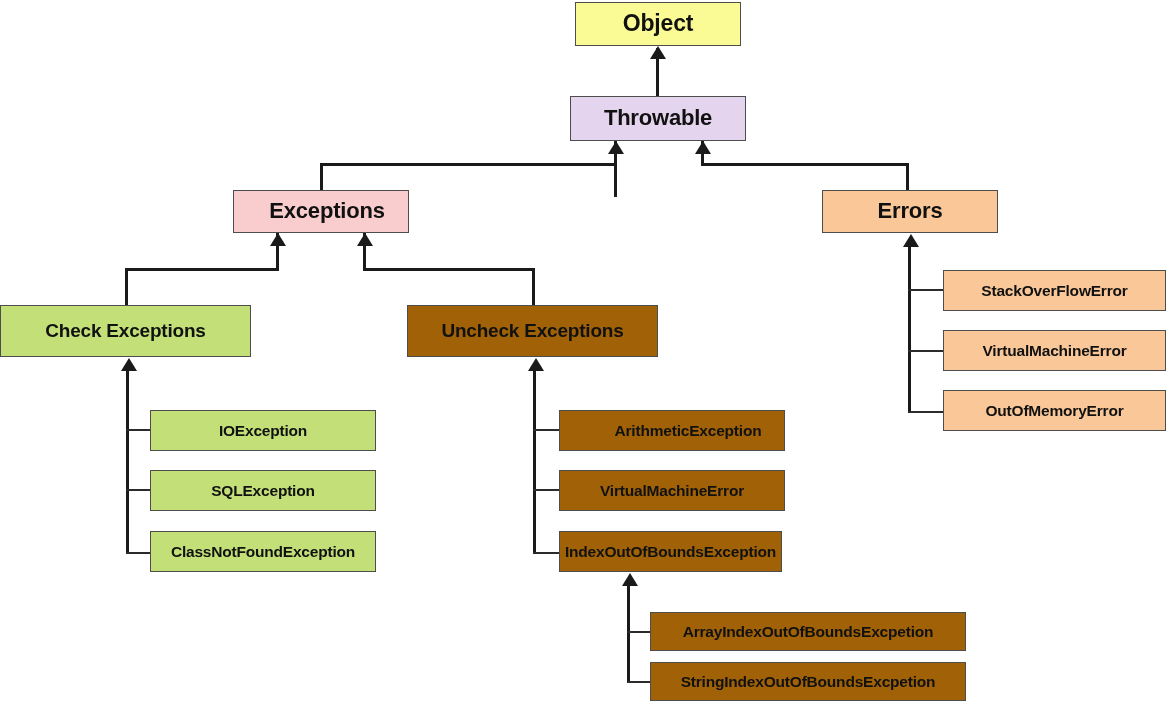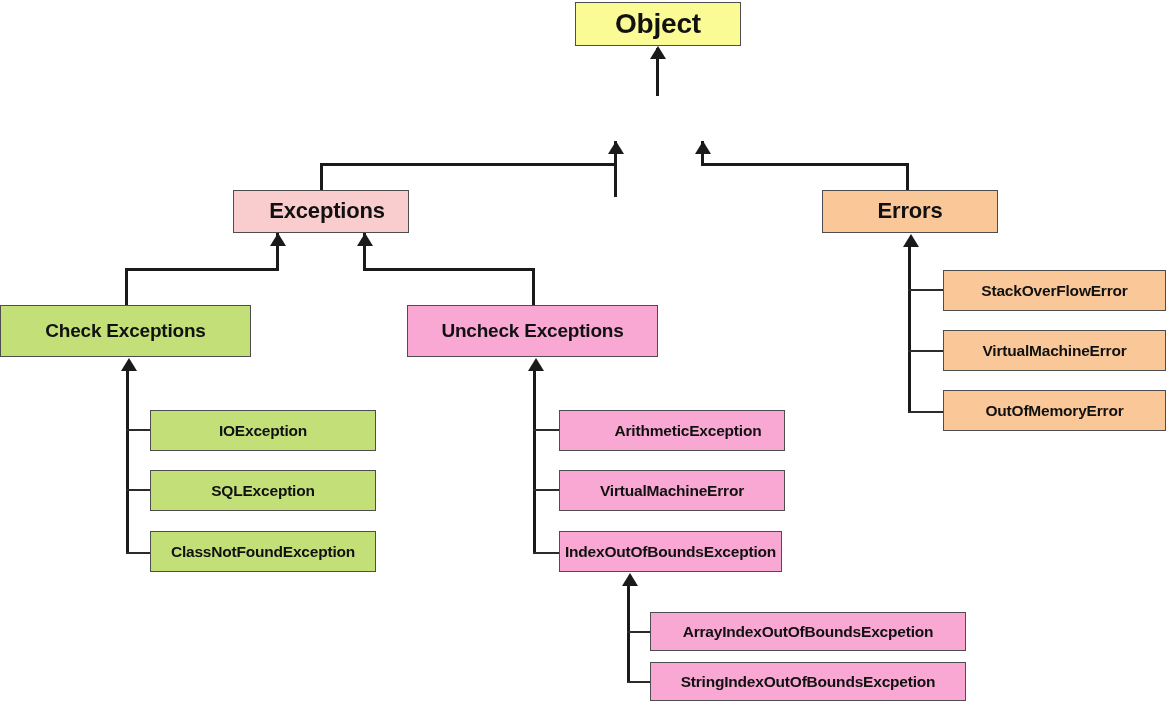--- a/index.html
+++ b/index.html
@@ -26,32 +26,32 @@
     align-items: center;
     justify-content: center;
     color: #111111;
     font-weight: bold;
     text-align: center;
     line-height: 1.1;
     white-space: nowrap;
     letter-spacing: -0.2px;
   }
   
-  .tier-root  { font-size: 28px; }
+  .tier-root  { font-size: 23px; }
   .tier-mid   { font-size: 22px; }
   .tier-group { font-size: 19px; }
   .tier-leaf  { font-size: 15.5px; }
 
   
   .c-yellow   { background: #fbfb96; }
   .c-lavender { background: #e4d4ee; }
   .c-pink     { background: #f9ccce; }
   .c-orange   { background: #fac898; }
   .c-green    { background: #c3e078; }
-  .c-blue     { background: #f9a8d4; }
+  .c-blue     { background: #a16207; }
 
   
   .edge {
     position: absolute;
     background: #1a1a1a;
   }
   .edge-v { width: 3px; }
   .edge-h { height: 3px; }
   .edge-thin-h { height: 2px; background: #2b2b2b; }
 
@@ -69,20 +69,23 @@
 
 <div id="diagram">
 
   <div class="node tier-root c-yellow" style="left:575px; top:2px; width:166px; height:44px;">
     <span>Object</span>
   </div>
 
   <div class="edge edge-v" style="left:656px; top:48px; width:3px; height:48px;"></div>
   <div class="arrow-up" style="left:650px; top:46px;"></div>
 
+  <div class="node tier-mid c-lavender" style="left:570px; top:96px; width:176px; height:45px;">
+    <span>Throwable</span>
+  </div>
 
   <div class="edge edge-v" style="left:614px; top:163px; width:3px; height:34px;"></div>
   <div class="arrow-up" style="left:608px; top:141px;"></div>
   <div class="edge edge-v" style="left:614px; top:141px; width:3px; height:24px;"></div>
 
   <div class="edge edge-h" style="left:320px; top:163px; width:297px; height:3px;"></div>
 
   <div class="edge edge-v" style="left:320px; top:163px; width:3px; height:29px;"></div>
 
   <div class="arrow-up" style="left:695px; top:141px;"></div>

